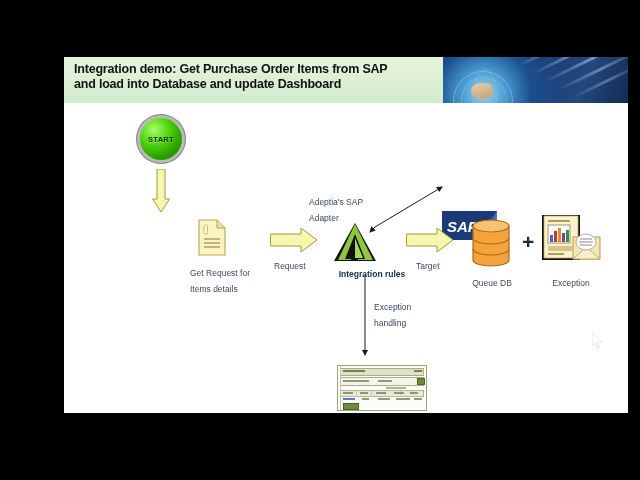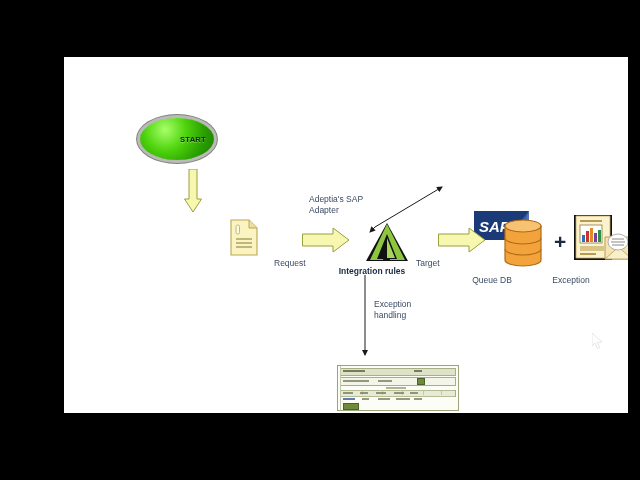--- a/index.html
+++ b/index.html
@@ -72,26 +72,26 @@
     opacity: 0.92;
   }
 
   
   #canvas {
     position: absolute;
     left: 0; top: 46px;
     width: 564px; height: 310px;
     background: #fff;
   }
-  .node { position: absolute; padding-left: 32px; }
+  .node { position: absolute; }
   .lbl {
     position: absolute;
     font-size: 8.5px;
     color: #3a4a63;
-    line-height: 11px;
+    line-height: 16px;
     white-space: pre-line;
   }
   .lbl.bold { font-weight: bold; color: #1b2a44; font-size: 8.5px; }
 
   
   #start-btn {
     left: 76px; top: 15px;
     width: 42px; height: 42px;
     border-radius: 50%;
     background: radial-gradient(circle at 34% 28%, #a8ff6a 0%, #4fd40d 36%, #2aa000 68%, #1d7a00 100%);
@@ -168,20 +168,37 @@
   
   #cursor { position: absolute; left: 592px; top: 333px; width: 12px; height: 18px; }
 </style>
 </head>
 <body>
 
 <div id="screen">
 
   <div id="slide">
 
+    <div id="header-band">
+      <div id="header-title">Integration demo: Get Purchase Order Items from SAP
+and load into Database and update Dashboard</div>
+
+      <div id="header-art">
+        <div class="globe-arc" style="left:10px; top:14px; width:58px; height:58px;"></div>
+        <div class="globe-arc" style="left:18px; top:20px; width:44px; height:46px; border-color:rgba(140,195,235,0.45);"></div>
+        <div class="globe-arc" style="left:30px; top:12px; width:22px; height:62px; border-color:rgba(140,195,235,0.4);"></div>
+        <div class="hand"></div>
+        <div class="streak" style="left:78px; top:6px;  width:120px;"></div>
+        <div class="streak" style="left:92px; top:14px; width:110px; opacity:.85;"></div>
+        <div class="streak" style="left:104px;top:22px; width:100px; opacity:.7;"></div>
+        <div class="streak" style="left:118px;top:30px; width:86px;  opacity:.6;"></div>
+        <div class="streak" style="left:132px;top:38px; width:70px;  opacity:.5;"></div>
+        <div class="streak" style="left:70px; top:0px;  width:130px; opacity:.55;"></div>
+      </div>
+    </div>
 
     <div id="canvas">
 
       <svg id="connectors" viewBox="0 0 564 310" xmlns="http://www.w3.org/2000/svg">
         <defs>
           <marker id="arrowhead" markerWidth="6" markerHeight="6" refX="5" refY="3" orient="auto">
             <path d="M0,0 L6,3 L0,6 z" fill="#1a1a1a"></path>
           </marker>
         </defs>
 
@@ -205,20 +222,22 @@
         <svg viewBox="0 0 30 38" xmlns="http://www.w3.org/2000/svg">
           <path d="M2,1 L20,1 L28,9 L28,36 L2,36 Z" fill="#fbf4c2" stroke="#b9a84e" stroke-width="1.1"></path>
           <path d="M20,1 L20,9 L28,9" fill="#ece0a0" stroke="#b9a84e" stroke-width="1"></path>
           <rect x="7" y="6" width="3.5" height="9" rx="1.5" fill="#fdfbe4" stroke="#b9a84e" stroke-width="0.8"></rect>
           <line x1="7" y1="20" x2="23" y2="20" stroke="#8e8340" stroke-width="1.1"></line>
           <line x1="7" y1="24" x2="23" y2="24" stroke="#8e8340" stroke-width="1.1"></line>
           <line x1="7" y1="28" x2="23" y2="28" stroke="#8e8340" stroke-width="1.1"></line>
         </svg>
       </div>
 
+      <div class="lbl" style="left:126px; top:162px; width:95px;">Get Request for
+Items details</div>
 
 
       <div class="node" style="left:206px; top:124px;">
         <svg style="width:48px;height:26px;" viewBox="0 0 48 26" xmlns="http://www.w3.org/2000/svg">
           <path d="M0.5,7 L31,7 L31,1 L47,13 L31,25 L31,19 L0.5,19 Z" fill="#f7f7b0" stroke="#9aa03a" stroke-width="1"></path>
         </svg>
       </div>
       <div class="lbl" style="left:210px; top:155px;">Request</div>
 
       <div class="node" id="adeptia-logo">

